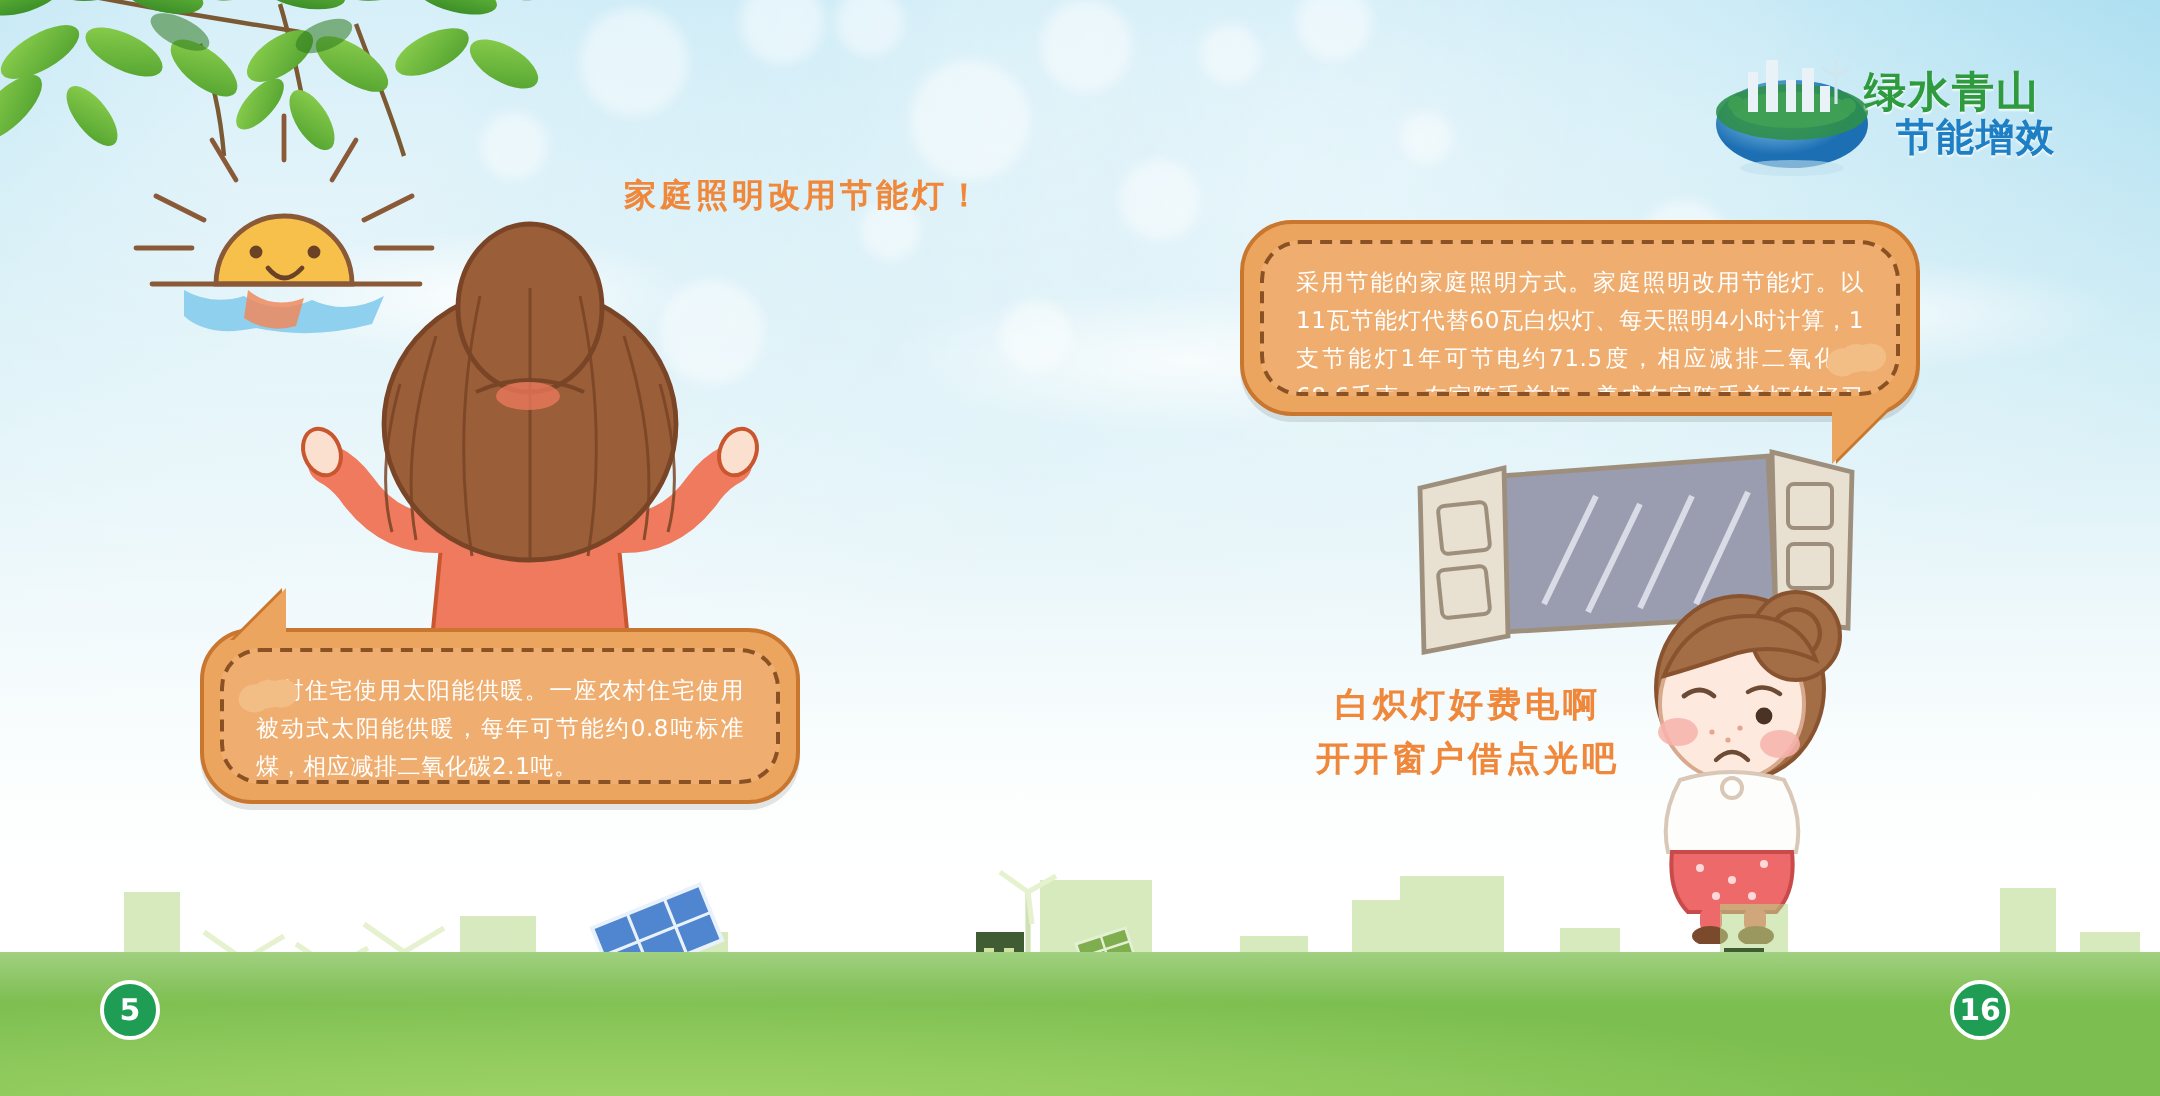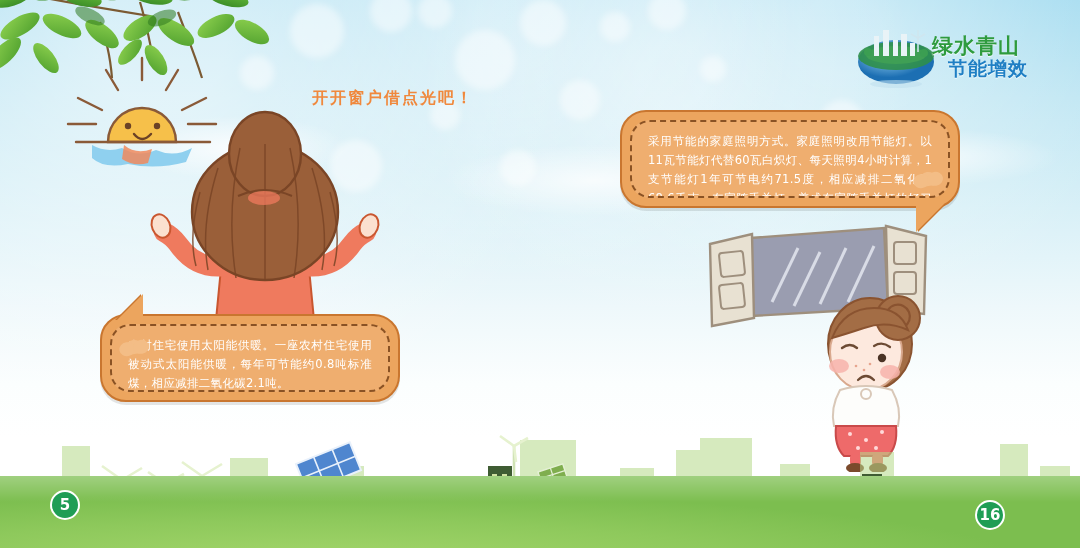--- a/index.html
+++ b/index.html
@@ -98,21 +98,21 @@
   }
 
   
   .pagenum {
     position:absolute; width:30px; height:30px; border-radius:50%;
     background:#1f9d55; color:#fff; font-size:15px; font-weight:bold;
     display:flex; align-items:center; justify-content:center;
     border:2px solid #ffffff;
   }
   #page-left { left:50px; top:490px; }
-  #page-right { left:975px; top:500px;text-align:right; }
+  #page-right { left:975px; top:490px;text-align:right; }
 
   
   .skyline { position:absolute; left:0; bottom:0; width:1080px; height:130px; }
   .grass {
     position:absolute; left:0; bottom:0; width:1080px; height:72px;
     background:
       radial-gradient(ellipse 700px 70px at 30% 120%, #a4d66b, #8ec95c 60%, #7cbe4f 100%),
       linear-gradient(180deg,#b6dd7d 0%, #96cd5d 45%, #85c44f 100%);
   }
   .grass::after{
@@ -324,21 +324,25 @@
         <circle cx="52" cy="166" r="2"></circle>
         <circle cx="70" cy="166" r="2"></circle>
       </g>
 
     <rect x="44" y="172" width="11" height="12" rx="4" fill="#ee6a6a"></rect>
     <rect x="66" y="172" width="11" height="12" rx="4" fill="#ee6a6a"></rect>
     <ellipse cx="49" cy="186" rx="9" ry="5" fill="#7b4a2c"></ellipse>
     <ellipse cx="72" cy="186" rx="9" ry="5" fill="#7b4a2c"></ellipse>
   </svg>
 
-  <div class="hand" id="hand-sun">开开窗户借点光吧！</div>
+  <div class="hand" id="hand-sun">家庭照明改用节能灯！</div>
+  <div class="hand" id="hand-bulb">
+    <div>白炽灯好费电啊</div>
+    <div>开开窗户借点光吧</div>
+  </div>
 
   <div class="bubble" id="bubble-left">
     <div class="tail"></div>
     <div class="inner">农村住宅使用太阳能供暖。一座农村住宅使用被动式太阳能供暖，每年可节能约0.8吨标准煤，相应减排二氧化碳2.1吨。</div>
     <div class="heart"></div>
   </div>
 
   <div class="bubble" id="bubble-right">
     <div class="tail"></div>
     <div class="inner">采用节能的家庭照明方式。家庭照明改用节能灯。以11瓦节能灯代替60瓦白炽灯、每天照明4小时计算，1支节能灯1年可节电约71.5度，相应减排二氧化碳68.6千克。在家随手关灯。养成在家随手关灯的好习惯，每户每年可节电约4.9度，相应减排二氧化碳4.7千克。</div>

